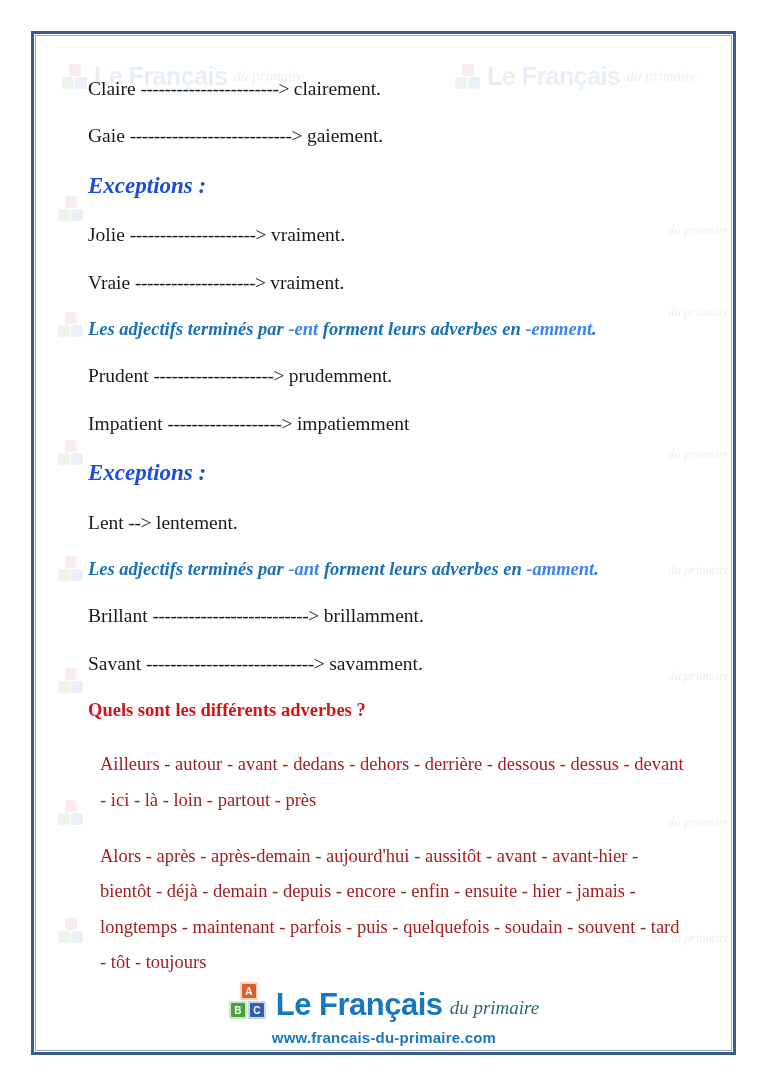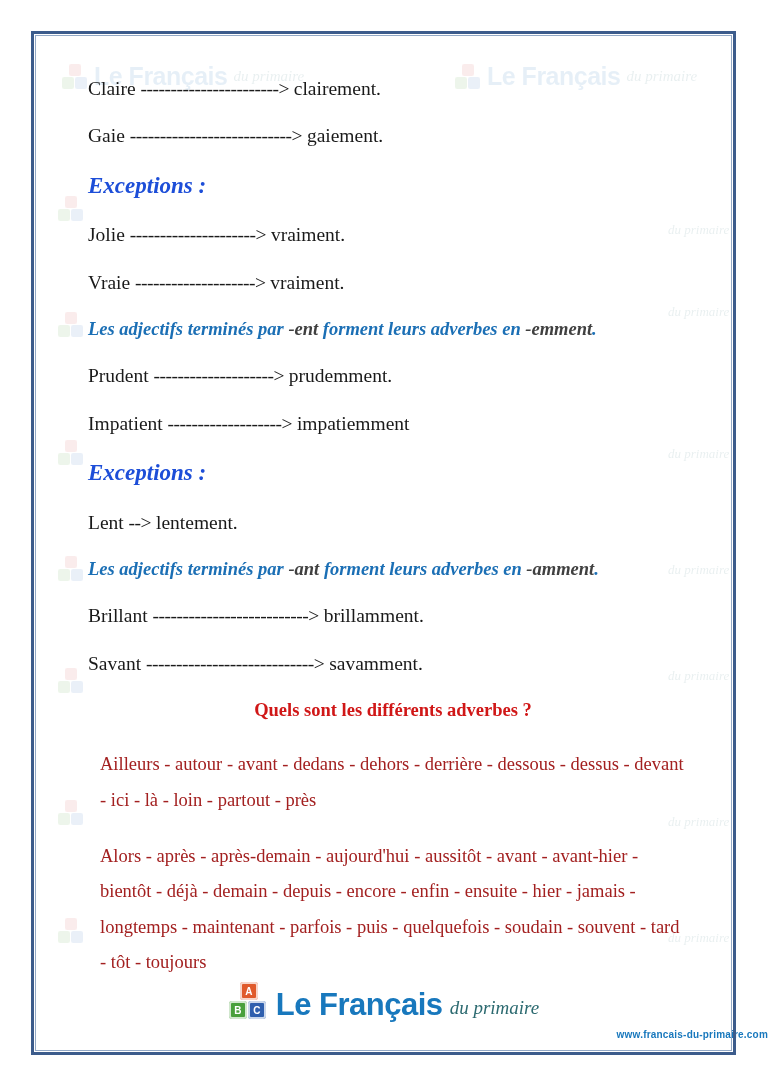--- a/index.html
+++ b/index.html
@@ -100,38 +100,37 @@
 
   .rule {
     font-size: 18.5px;
     font-weight: bold;
     font-style: italic;
     color: #1b6fb5;
     margin: 0 0 25px 0;
     line-height: 1.15;
     white-space: nowrap;
   }
-  .rule .hl { color: #404040; }
+  .rule .hl { color: #3b82f6; }
 
   .exceptions {
     font-size: 23px;
     font-weight: bold;
     font-style: italic;
     color: #1d4ed8;
     margin: 0 0 25px 0;
     line-height: 1.15;
   }
 
   .q-heading {
     font-size: 18.5px;
     font-weight: bold;
     color: #d01717;
     margin: 15px 0 26px 0;
     line-height: 1.15;
-    text-align: center;
   }
 
   .sub-heading {
     font-size: 18px;
     font-weight: bold;
     color: #1356a8;
     text-decoration: underline;
     text-underline-offset: 3px;
     margin: 0 0 22px 0;
     line-height: 1.15;
@@ -197,24 +196,23 @@
     font-style: italic;
     font-size: 19px;
     color: #2c6a70;
     line-height: 1;
     padding-bottom: 3px;
   }
   .logo-url {
     margin-top: 5px;
     font-family: "Liberation Sans", sans-serif;
     font-weight: bold;
-    font-size: 10px;
+    font-size: 15px;
     color: #1878bd;
     letter-spacing: 0.2px;
-    text-align: right;
   }
 </style>
 </head>
 <body>
 
 <div class="page">
 
   <div class="wm" style="left:62px; top:62px;">
     <span class="wm-blocks">
         <i class="a"></i>

